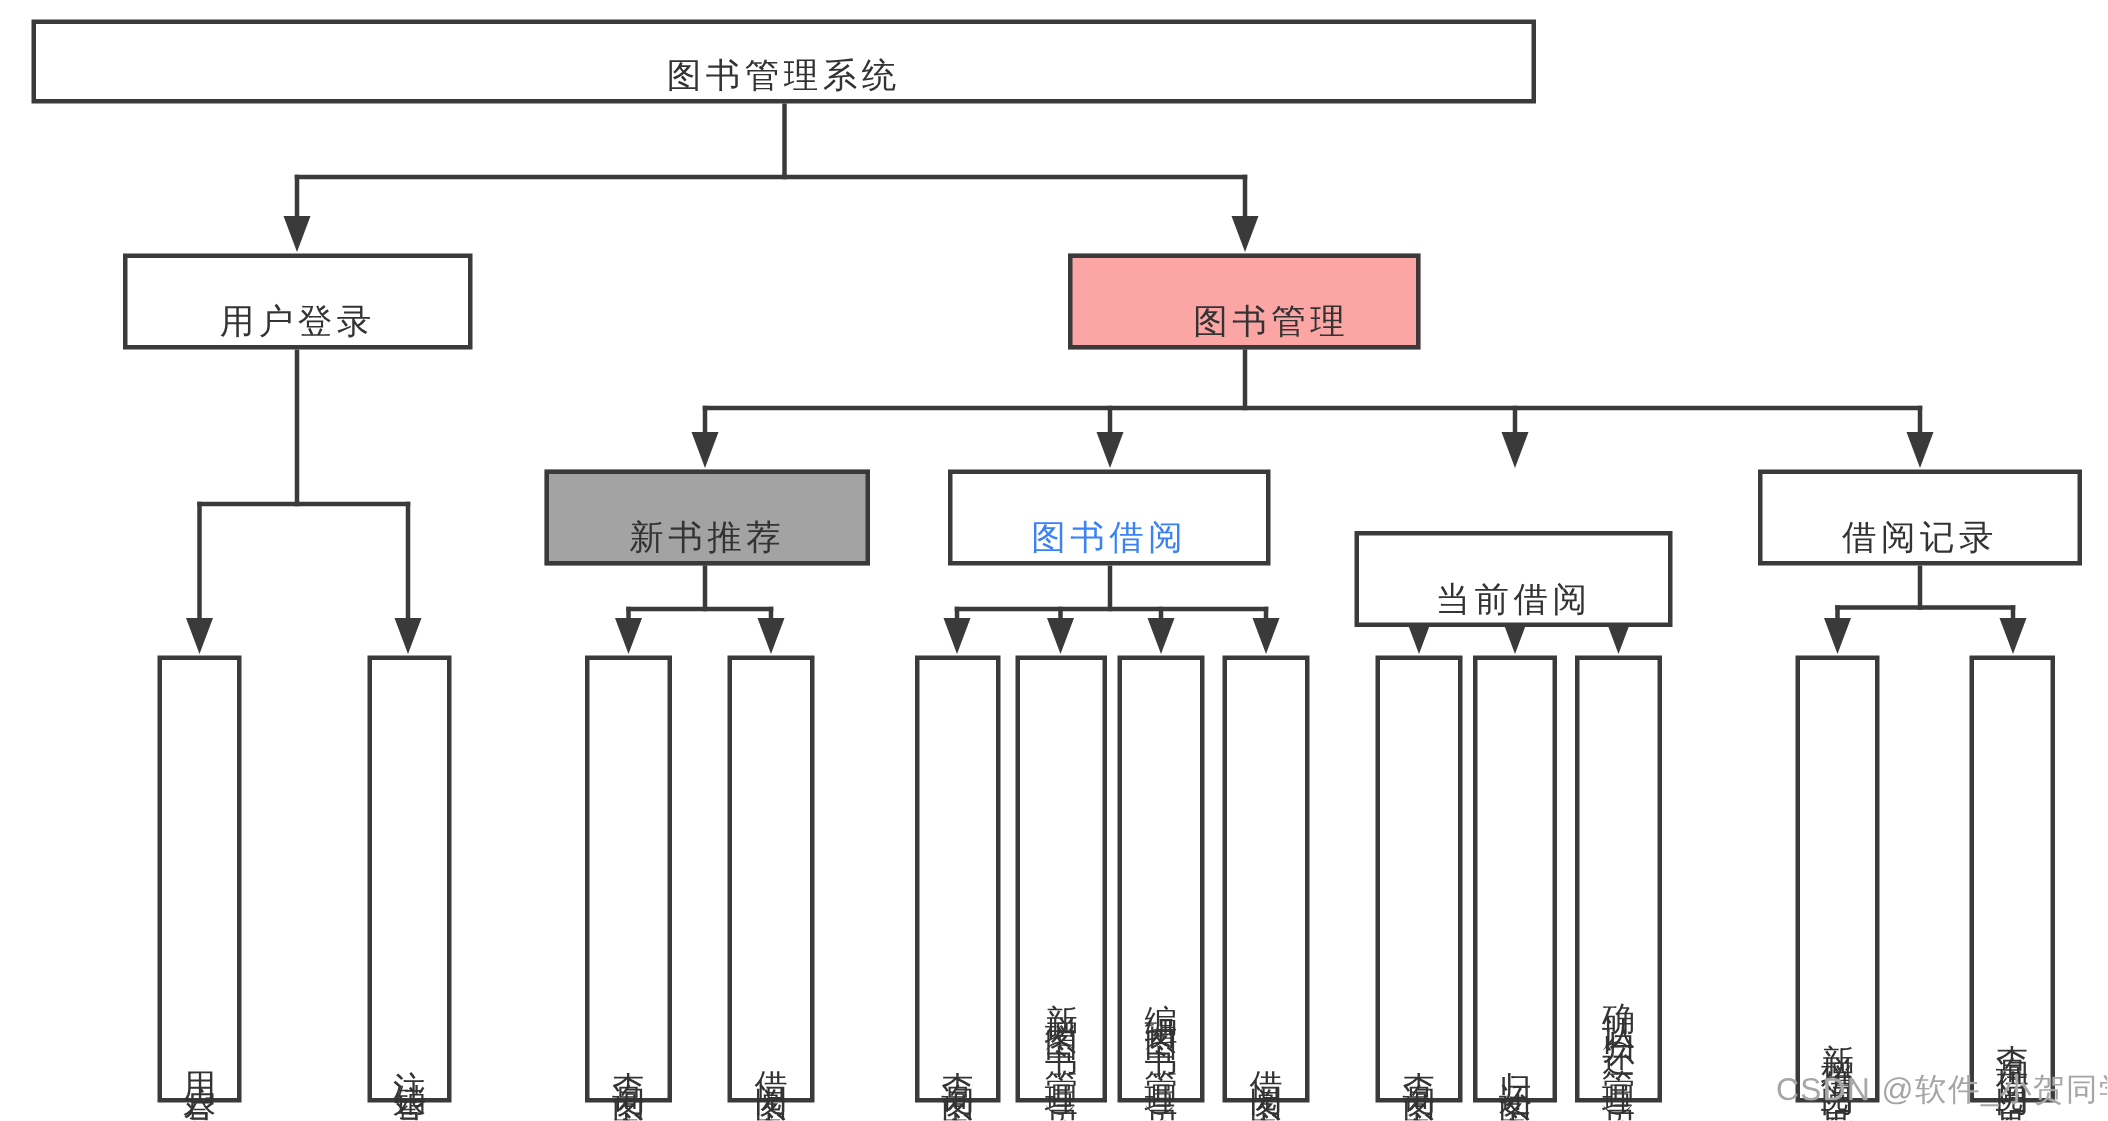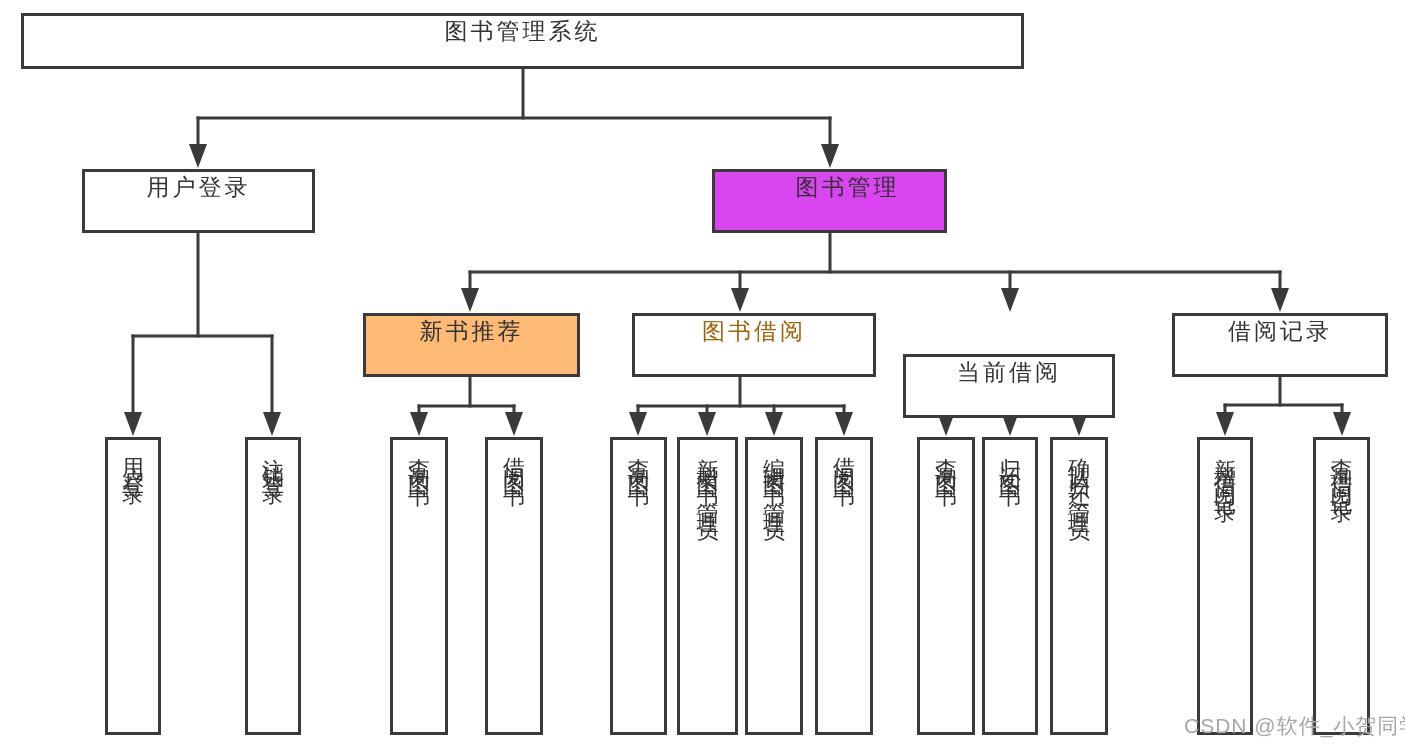--- a/index.html
+++ b/index.html
@@ -15,21 +15,21 @@
     position: absolute;
     left: 0; top: 0;
     width: 1405px; height: 747px;
   }
   .node {
     position: absolute;
     box-sizing: border-box;
     background: #ffffff;
     border: 3px solid #3a3a3a;
     display: flex;
-    align-items: flex-start;
+    align-items: flex-end;
     justify-content: center;
     color: #333333;
   }
   .node.h span {
     font-size: 23px;
     letter-spacing: 3px;
     white-space: nowrap;
   }
   .node.v span {
     writing-mode: vertical-rl;
@@ -109,27 +109,27 @@
       <line x1="1342" y1="405" x2="1342" y2="416" stroke="#3a3a3a" stroke-width="3" stroke-linecap="square"></line>
       <polygon points="1333,412 1351,412 1342,436" fill="#3a3a3a"></polygon>
     </svg>
   <div id="nodes">
       <div class="node h" style="left: 21px; top: 13px; width: 1003px; height: 56px; border-color: rgb(58, 58, 58); background: rgb(255, 255, 255); color: rgb(51, 51, 51);">
         <span>图书管理系统</span>
       </div>
       <div class="node h" style="left: 82px; top: 169px; width: 233px; height: 64px; border-color: rgb(58, 58, 58); background: rgb(255, 255, 255); color: rgb(51, 51, 51);">
         <span>用户登录</span>
       </div>
-      <div class="node h" style="left: 712px; top: 169px; width: 235px; height: 64px; border-color: rgb(58, 58, 58); background: #d946ef; color: rgb(51, 51, 51); padding-left: 36px;">
+      <div class="node h" style="left: 712px; top: 169px; width: 235px; height: 64px; border-color: rgb(58, 58, 58); background: #fca5a5; color: rgb(51, 51, 51); padding-left: 36px;">
         <span>图书管理</span>
       </div>
-      <div class="node h" style="left: 363px; top: 313px; width: 217px; height: 64px; border-color: rgb(58, 58, 58); background: #fdba74; color: rgb(51, 51, 51);">
+      <div class="node h" style="left: 363px; top: 313px; width: 217px; height: 64px; border-color: rgb(58, 58, 58); background: #a3a3a3; color: rgb(51, 51, 51);">
         <span>新书推荐</span>
       </div>
-      <div class="node h" style="left: 632px; top: 313px; width: 244px; height: 64px; border-color: rgb(58, 58, 58); background: rgb(255, 255, 255); color: #a16207;">
+      <div class="node h" style="left: 632px; top: 313px; width: 215px; height: 64px; border-color: rgb(58, 58, 58); background: rgb(255, 255, 255); color: #3b82f6;">
         <span>图书借阅</span>
       </div>
       <div class="node h" style="left: 903px; top: 313px; width: 212px; height: 64px; border-color: rgb(58, 58, 58); background: rgb(255, 255, 255); color: rgb(51, 51, 51); margin-top: 41px;">
         <span>当前借阅</span>
       </div>
       <div class="node h" style="left: 1172px; top: 313px; width: 216px; height: 64px; border-color: rgb(58, 58, 58); background: rgb(255, 255, 255); color: rgb(51, 51, 51);">
         <span>借阅记录</span>
       </div>
       <div class="node v" style="left: 105px; top: 437px; width: 56px; height: 298px; border-color: rgb(58, 58, 58); background: rgb(255, 255, 255); color: rgb(51, 51, 51);">
         <span>用户登录</span>

